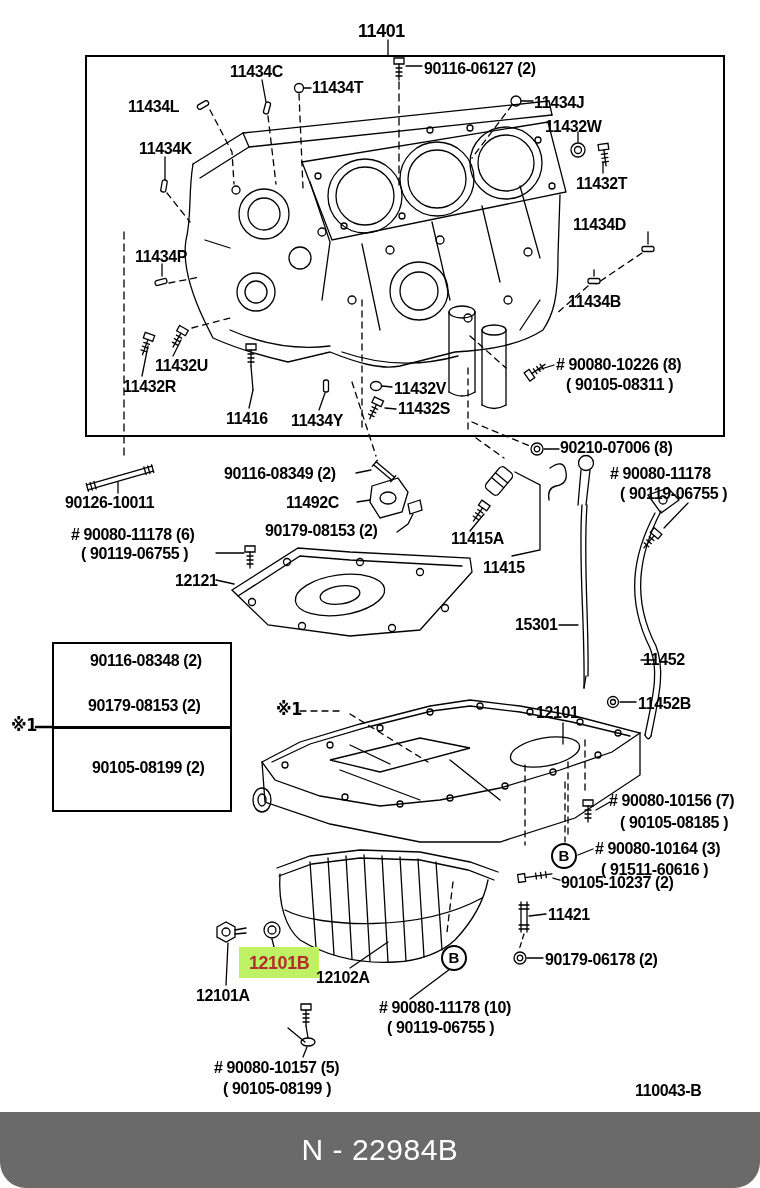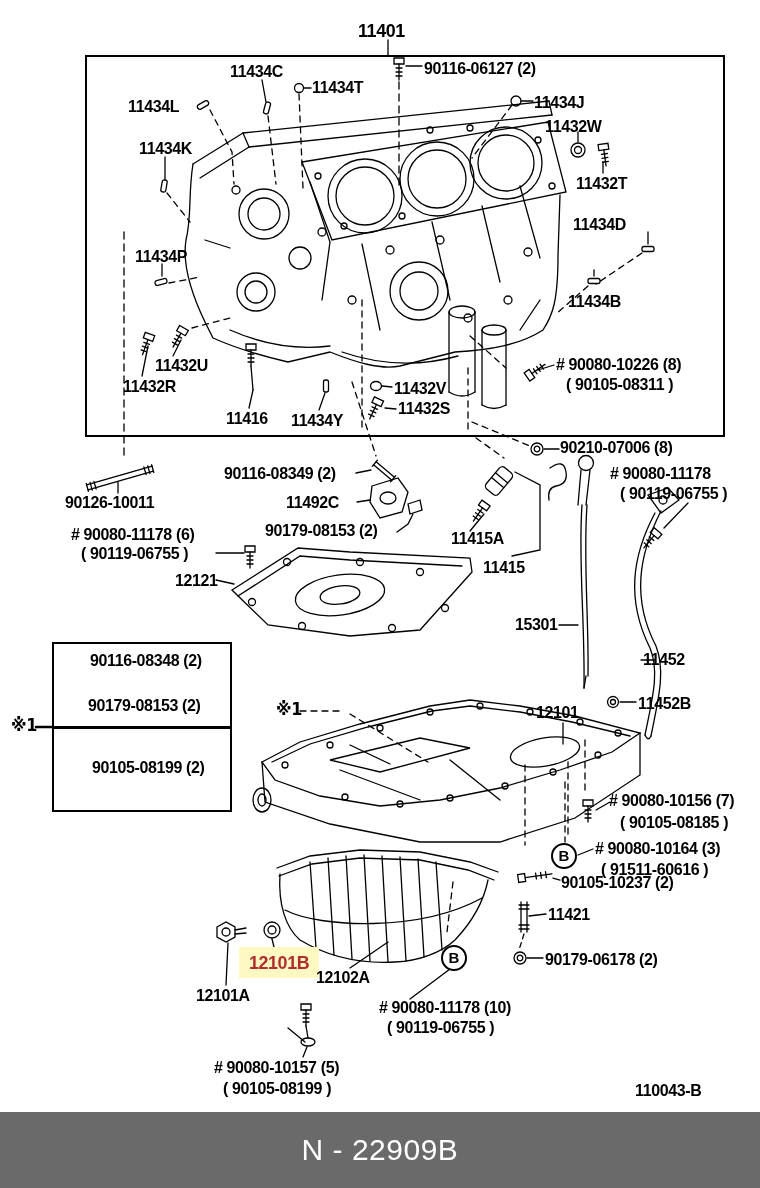--- a/index.html
+++ b/index.html
@@ -1,17 +1,17 @@
 <!DOCTYPE html>
 <html><head>
 <meta charset="utf-8">
 <style>
   html,body{margin:0;padding:0;background:#fff;}
   #page{position:relative;width:760px;height:1188px;background:#ffffff;overflow:hidden;
-        font-family:"Liberation Sans",sans-serif;}
+        font-family:"Liberation Sans",sans-serif;border-radius:26px;}
   svg.art{position:absolute;left:0;top:0;z-index:1;}
   svg.art *{vector-effect:non-scaling-stroke;}
   .lbl{position:absolute;z-index:3;font-weight:700;font-size:17px;line-height:1.05;
        color:#000;white-space:nowrap;letter-spacing:-0.4px;transform:scaleX(.94);
        transform-origin:0 0;}
   .title{font-size:19px;}
   .mainbox{position:absolute;left:85px;top:55px;width:636px;height:378px;
            border:2px solid #000;z-index:2;}
   .refbox{position:absolute;left:52px;top:642px;width:176px;height:166px;
           border:2px solid #000;z-index:2;}
@@ -420,21 +420,21 @@
   <div class="lbl" style="left:196px;top:987px">12101A</div>
   <div class="lbl" style="left:379px;top:999px"># 90080-11178 (10)</div>
   <div class="lbl" style="left:387px;top:1019px">( 90119-06755 )</div>
   <div class="lbl" style="left:214px;top:1059px"># 90080-10157 (5)</div>
   <div class="lbl" style="left:223px;top:1080px">( 90105-08199 )</div>
   <div class="lbl" style="left:635px;top:1082px">110043-B</div>
 
   <div class="b-circle" style="left:551px;top:843px">B</div>
   <div class="b-circle" style="left:441px;top:945px">B</div>
 
-  <div class="hl" id="hl-box" style="background: #fef9c3; justify-content: center;">
+  <div class="hl" id="hl-box" style="background: #bef264; justify-content: center;">
     <span class="hl-text" id="hl-text" style="color: rgb(176, 46, 46);">12101B</span>
   </div>
 
   <div class="footer" id="footer-bar" style="background: rgb(106, 106, 106);">
-    <span>N - 22909B</span>
+    <span>N - 22984B</span>
   </div>
 
 </div>
 
 </body></html>

